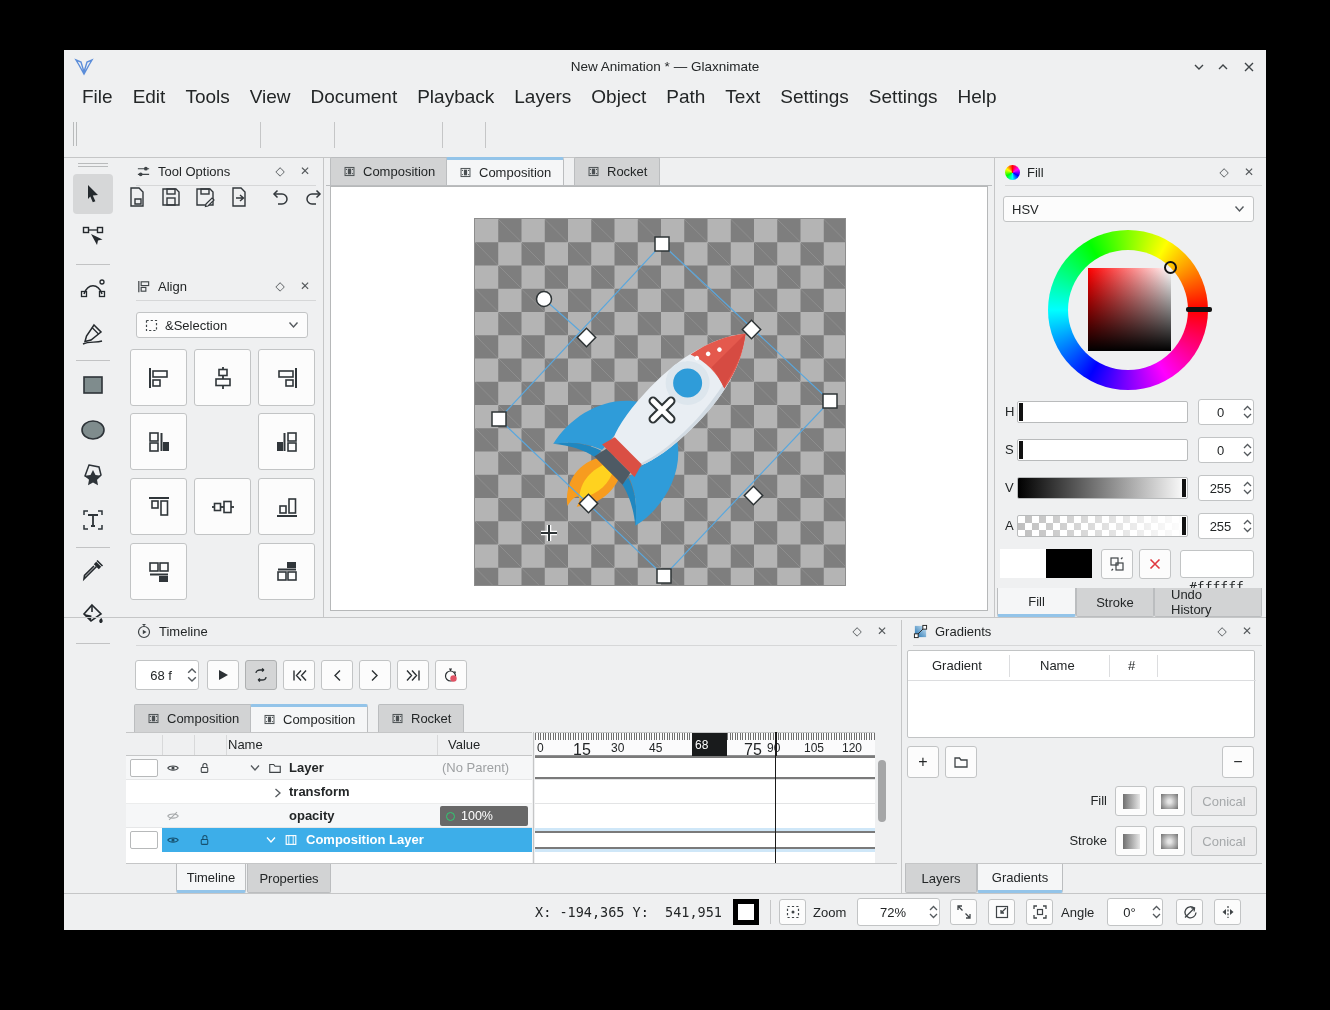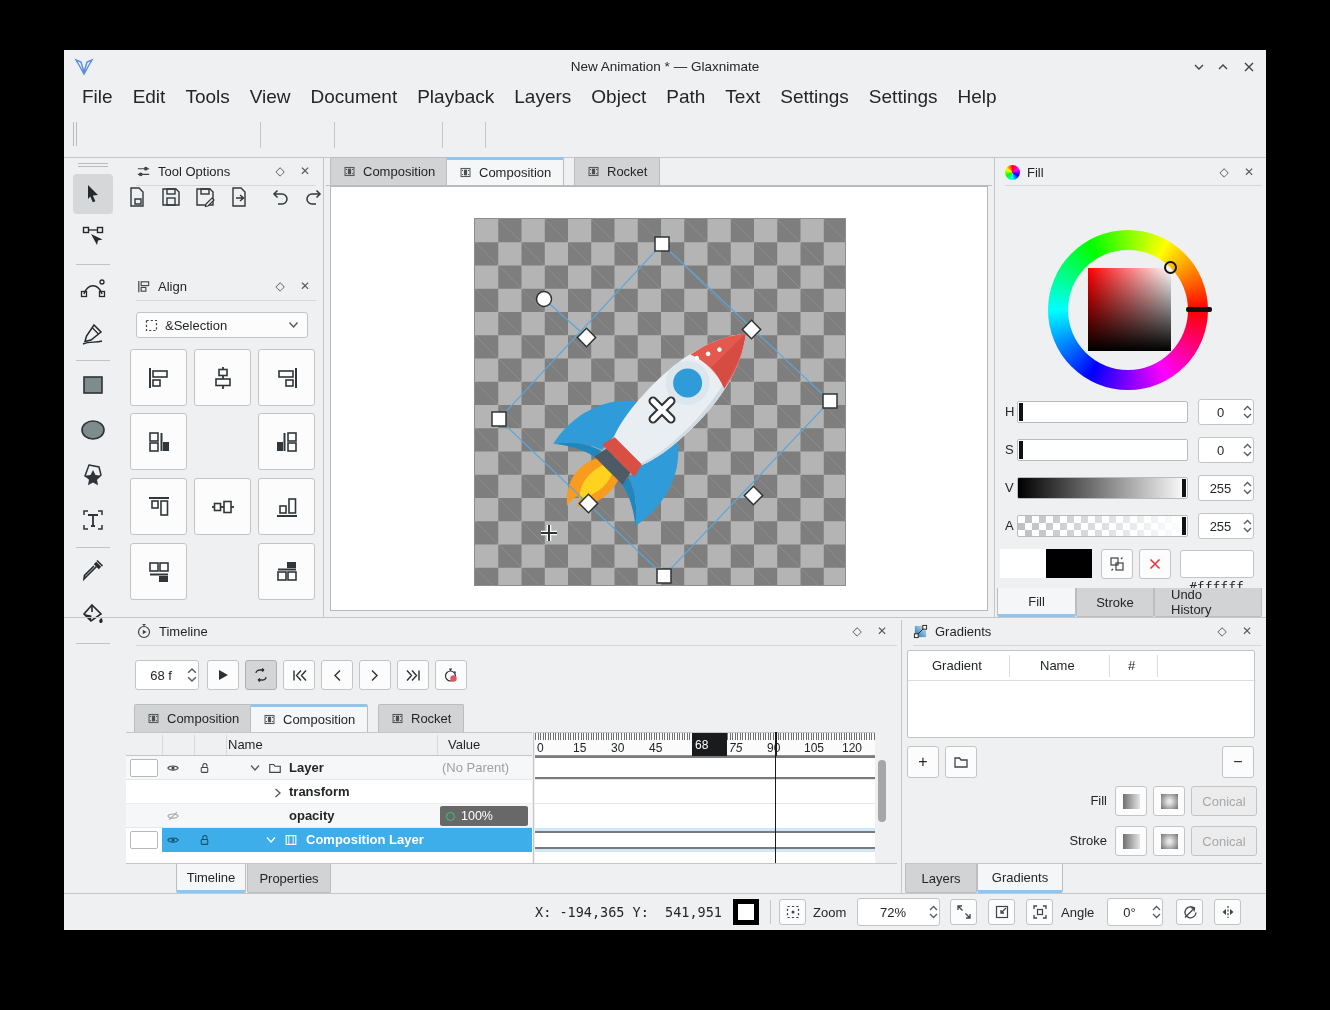--- a/index.html
+++ b/index.html
@@ -475,20 +475,26 @@
   <div class="abs vline" style="left:930px;top:107px;height:460px;"></div>
 
   <div class="abs" style="left:933px;top:107px;width:265px;height:460px;">
     <div class="ptitle abs" style="left:8px;top:6px;right:4px;">
       <span style="width:15px;height:15px;border-radius:50%;background:conic-gradient(#f00,#f0f,#00f,#0ff,#0f0,#ff0,#f00);display:inline-block;"></span>
       <span style="flex:1;">Fill</span>
       <span class="pbtn">◇</span>
       <span class="pbtn">✕</span>
     </div>
     <div class="abs" style="left:8px;top:28px;right:0;height:1px;background:#d6d7d8;"></div>
+    <div class="combo abs" style="left:6px;top:39px;width:251px;height:26px;">
+      <span class="sp">HSV</span>
+      <svg width="11" height="8" viewBox="0 0 11 8">
+          <path d="M1.5 1.5 L5.5 6 L9.5 1.5" fill="none" stroke="#54595d" stroke-width="1.4"></path>
+        </svg>
+    </div>
     <div class="abs" style="left:51px;top:73px;width:160px;height:160px;border-radius:50%;background:conic-gradient(#7fff00 0deg,#ffff00 30deg,#ff8000 60deg,#ff0000 90deg,#ff0080 120deg,#ff00ff 150deg,#8000ff 180deg,#0000ff 210deg,#0080ff 240deg,#00ffff 270deg,#00ff80 300deg,#00ff00 330deg,#7fff00 360deg);"></div>
     <div class="abs" style="left:71px;top:93px;width:120px;height:120px;border-radius:50%;background:#eff0f1;"></div>
     <div class="abs" style="left:91px;top:111px;width:83px;height:83px;background-image:linear-gradient(to bottom,rgba(0,0,0,0),#000),linear-gradient(to right,#f00,#fff);"></div>
     <div class="abs" style="left:167px;top:104px;width:13px;height:13px;border:2.5px solid #111;border-radius:50%;background:transparent;"></div>
     <div class="abs" style="left:189px;top:150px;width:26px;height:5px;background:#111;border-radius:2px;"></div>
 
     <span class="abs" style="left:8px;top:247px;font-size:13px;">H</span>
     <div class="abs" style="left:20px;top:244px;width:171px;height:22px;background:#fff;border:1px solid #b9bbbc;border-radius:2px;">
         <div style="position:absolute;left:1px;top:1px;width:4px;height:18px;background:#111;"></div>
       </div>
@@ -746,27 +752,27 @@
           </span>
         <span class="abs rowname" style="left:180px;top:4px;color:#fff;">Composition Layer</span>
       </div>
     </div>
 
     <div class="abs vline" style="left:407px;top:112px;height:131px;"></div>
 
     <div class="abs" style="left:409px;top:112px;width:340px;height:24px;background:#fbfbfc;border-top:1px solid #c5c6c7;border-bottom:1px solid #8f9091;">
       <div class="ticks abs" style="left:0;top:0;width:340px;height:7px;"></div>
       <span class="abs" style="left:2px;top:8px;font-size:12px;">0</span>
-      <span class="abs" style="left:38px;top:8px;font-size:12px;">15</span>
+      <span class="abs" style="left:38px;top:8px;font-size:16px;">15</span>
       <span class="abs" style="left:76px;top:8px;font-size:12px;">30</span>
       <span class="abs" style="left:114px;top:8px;font-size:12px;">45</span>
       <div class="abs" style="left:157px;top:0;width:35px;height:24px;background:#191b1c;color:#fff;font-size:12px;display:flex;align-items:center;padding-left:3px;box-sizing:border-box;">
           <span>68</span>
         </div>
-      <span class="abs" style="left:194px;top:8px;font-size:12px;font-style:italic;">75</span>
+      <span class="abs" style="left:209px;top:8px;font-size:16px;">75</span>
       <span class="abs" style="left:232px;top:8px;font-size:12px;">90</span>
       <span class="abs" style="left:269px;top:8px;font-size:12px;">105</span>
       <span class="abs" style="left:307px;top:8px;font-size:12px;">120</span>
     </div>
     <div class="abs" style="left:409px;top:136px;width:340px;height:107px;background:#fff;">
       <div class="abs" style="left:0;top:0;width:340px;height:23px;background:#fff;border-top:2px solid #7a7a7a;border-bottom:2px solid #7a7a7a;box-sizing:border-box;"></div>
       <div class="abs" style="left:0;top:23px;width:340px;height:1px;background:#e3e4e5;"></div>
       <div class="abs" style="left:0;top:47px;width:340px;height:1px;background:#e3e4e5;"></div>
       <div class="abs" style="left:0;top:72px;width:340px;height:24px;background:#cfe7f8;">
         <div class="abs" style="left:0;top:3px;width:340px;height:18px;background:#fff;border-top:2px solid #7a7a7a;border-bottom:2px solid #7a7a7a;box-sizing:border-box;"></div>

